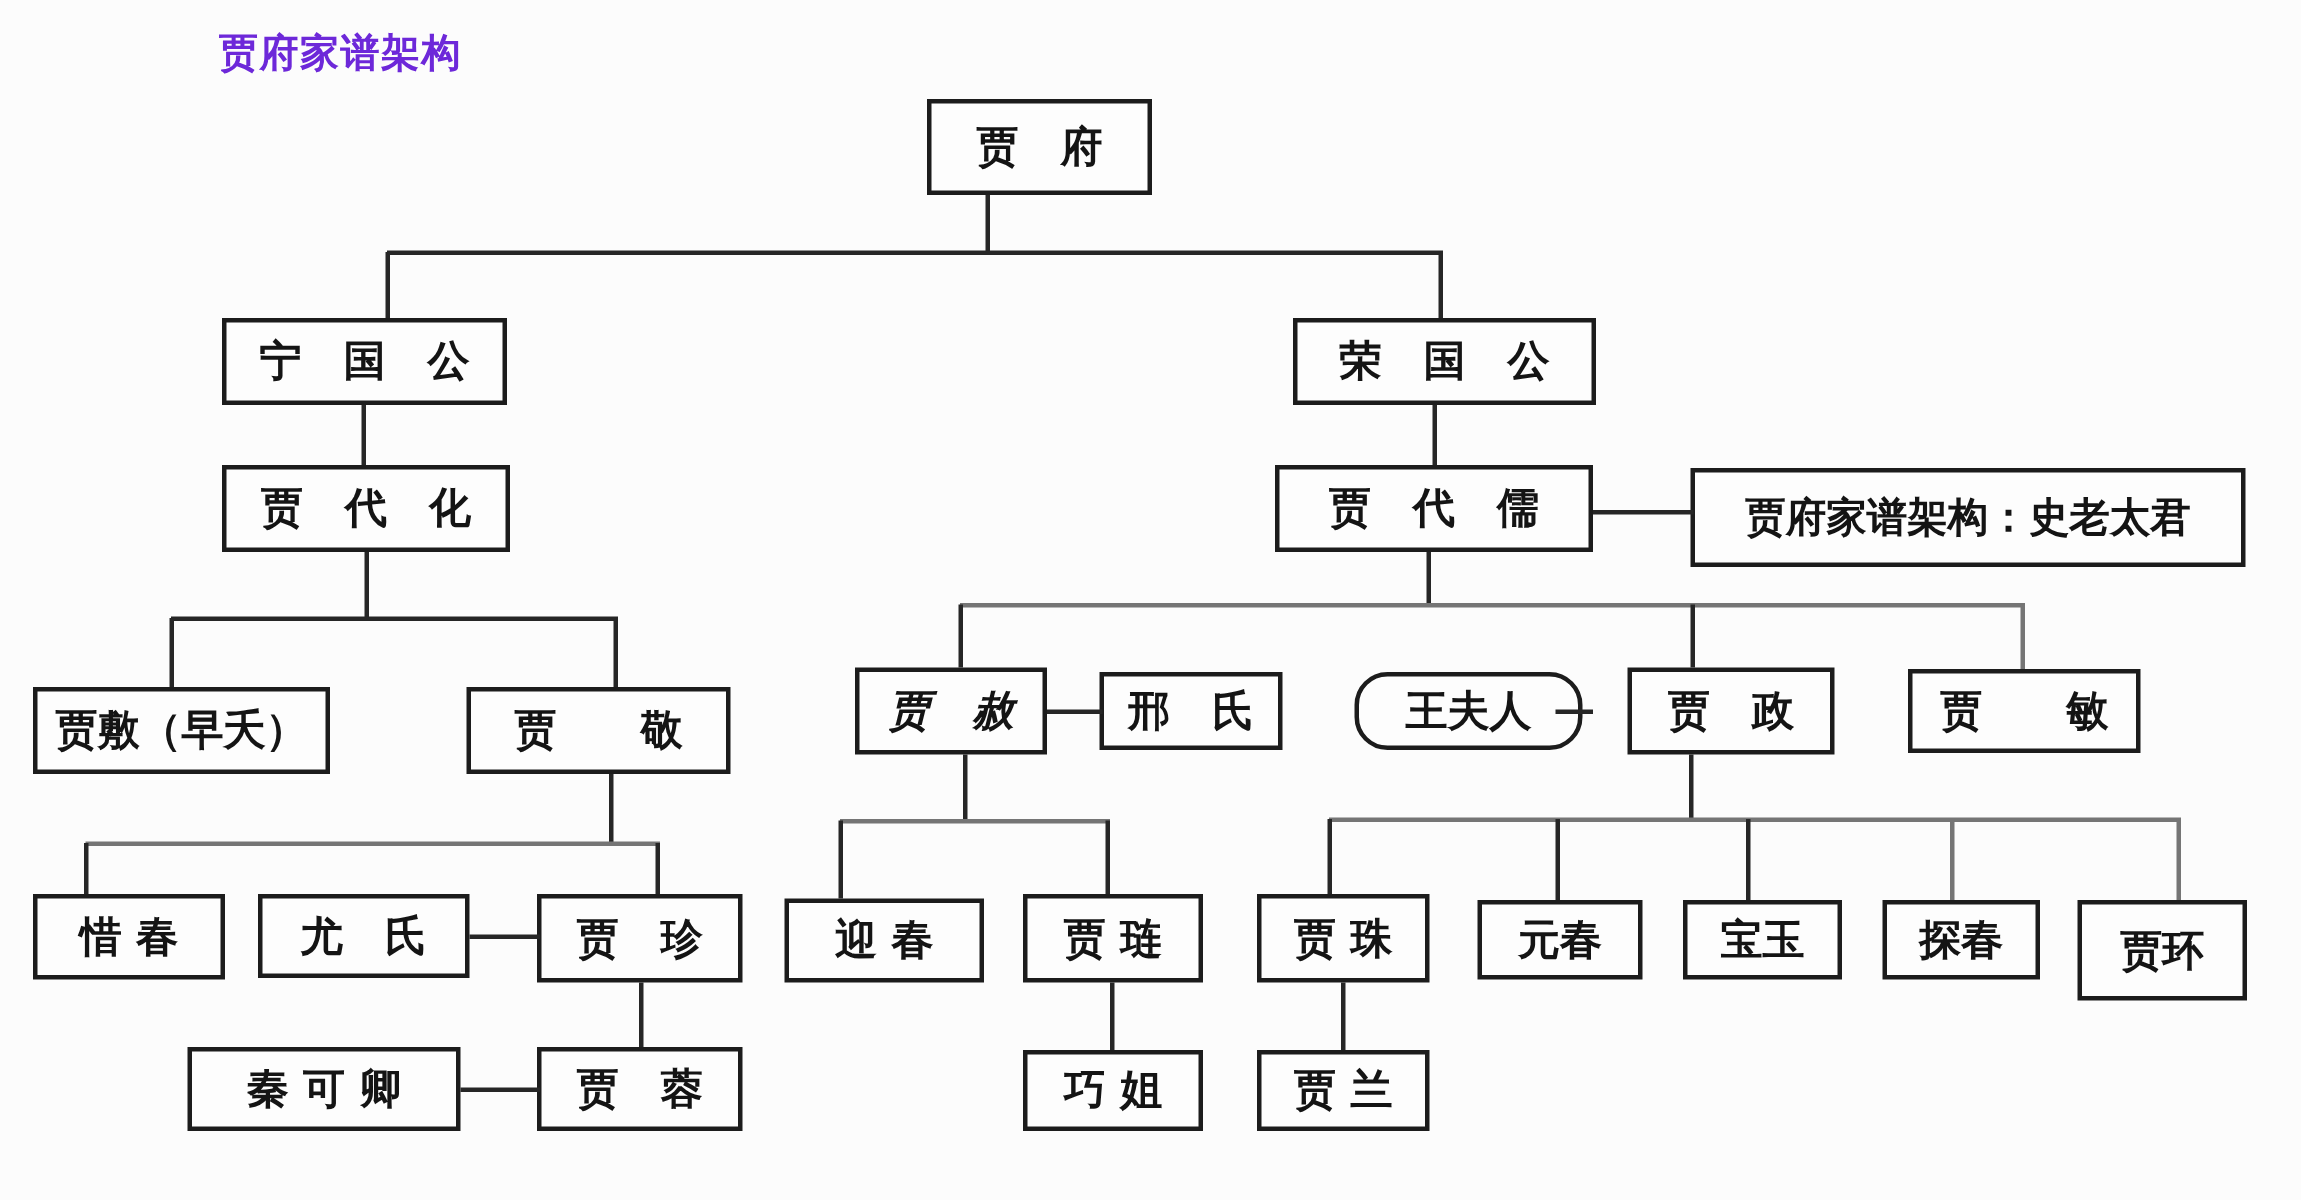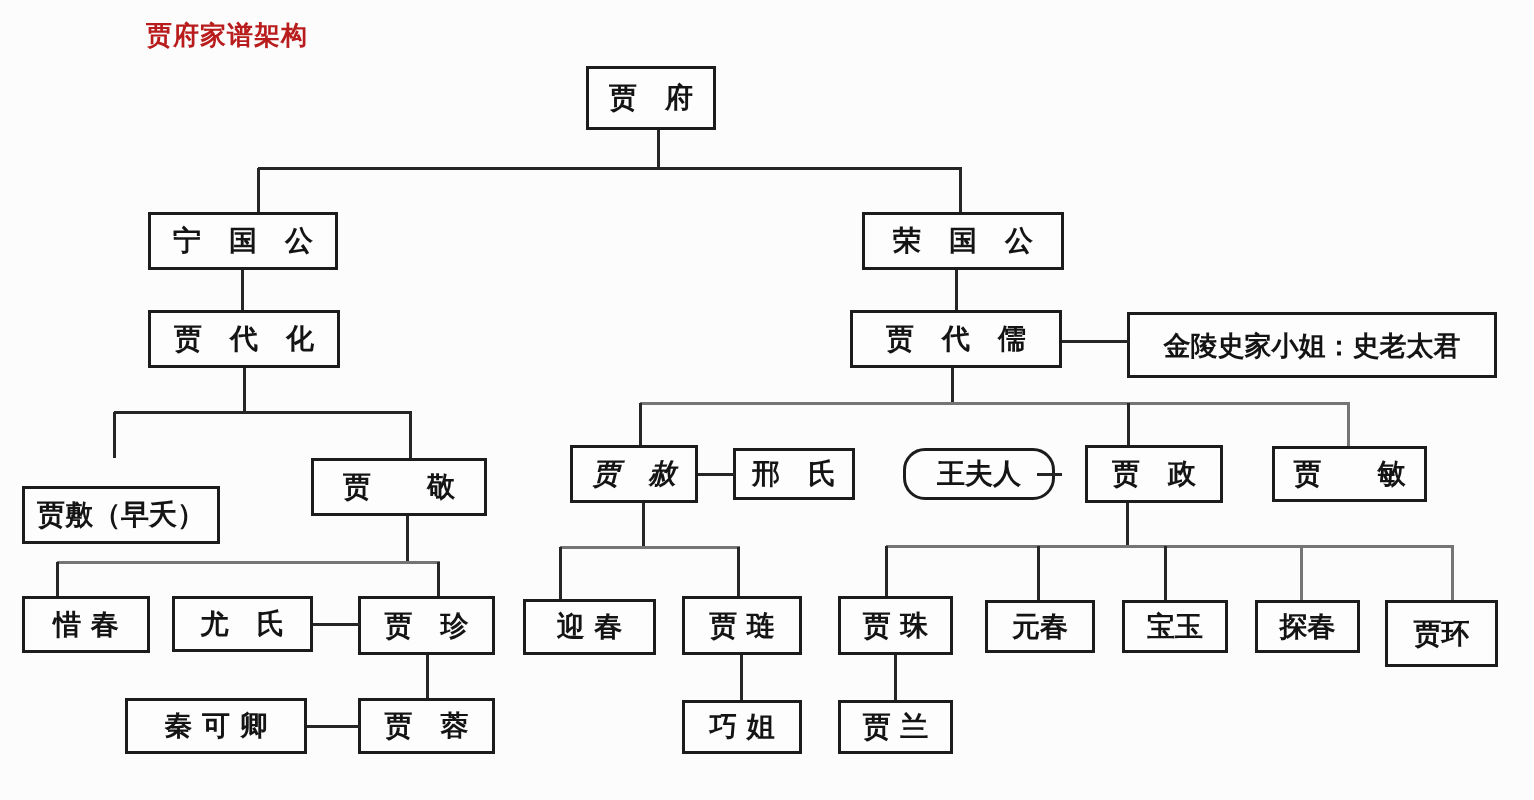--- a/index.html
+++ b/index.html
@@ -14,21 +14,21 @@
     height: 800px;
     background: #fcfcfc;
     overflow: hidden;
   }
   .diagram-title {
     position: absolute;
     left: 146px;
     top: 18px;
     font-size: 26px;
     font-weight: 700;
-    color: #b91c1c;
+    color: #6d28d9;
     letter-spacing: 1px;
     white-space: pre;
   }
   .node {
     position: absolute;
     box-sizing: border-box;
     background: #fdfdfd;
     border: 3px solid #1c1c1c;
     display: flex;
     align-items: center;
@@ -46,27 +46,27 @@
     background: #262626;
   }
   .seg.gray { background: #757575; }
 </style>
 </head>
 <body>
 
 <div id="canvas">
   <div class="diagram-title">贾府家谱架构</div>
   <div id="nodes-layer">
-      <div class="node" style="left: 586px; top: 66px; width: 130px; height: 64px;">贾　府</div>
+      <div class="node" style="left: 618px; top: 66px; width: 150px; height: 64px;">贾　府</div>
       <div class="node" style="left: 148px; top: 212px; width: 190px; height: 58px;">宁　国　公</div>
       <div class="node" style="left: 862px; top: 212px; width: 202px; height: 58px;">荣　国　公</div>
       <div class="node" style="left: 148px; top: 310px; width: 192px; height: 58px;">贾　代　化</div>
       <div class="node" style="left: 850px; top: 310px; width: 212px; height: 58px;">贾　代　儒</div>
-      <div class="node small-text" style="left: 1127px; top: 312px; width: 370px; height: 66px;">金陵史家小姐：史老太君</div>
-      <div class="node" style="left: 22px; top: 458px; width: 198px; height: 58px; margin-top: 28px;">贾敷（早夭）</div>
+      <div class="node small-text" style="left: 1127px; top: 312px; width: 370px; height: 66px;">贾府家谱架构：史老太君</div>
+      <div class="node" style="left: 22px; top: 458px; width: 198px; height: 58px;">贾敷（早夭）</div>
       <div class="node" style="left: 311px; top: 458px; width: 176px; height: 58px;">贾　　敬</div>
       <div class="node" style="left: 570px; top: 445px; width: 128px; height: 58px; font-style: italic;">贾　赦</div>
       <div class="node" style="left: 733px; top: 448px; width: 122px; height: 52px;">邢　氏</div>
       <div class="node" style="left: 903px; top: 448px; width: 152px; height: 52px; border-radius: 22px;">王夫人</div>
       <div class="node" style="left: 1060px; top: 445px; width: 138px; height: 58px; margin-left: 25px;">贾　政</div>
       <div class="node" style="left: 1272px; top: 446px; width: 155px; height: 56px;">贾　　敏</div>
       <div class="node" style="left: 22px; top: 596px; width: 128px; height: 57px;">惜 春</div>
       <div class="node" style="left: 172px; top: 596px; width: 141px; height: 56px;">尤　氏</div>
       <div class="node" style="left: 358px; top: 596px; width: 137px; height: 59px;">贾　珍</div>
       <div class="node" style="left: 523px; top: 599px; width: 133px; height: 56px;">迎 春</div>

